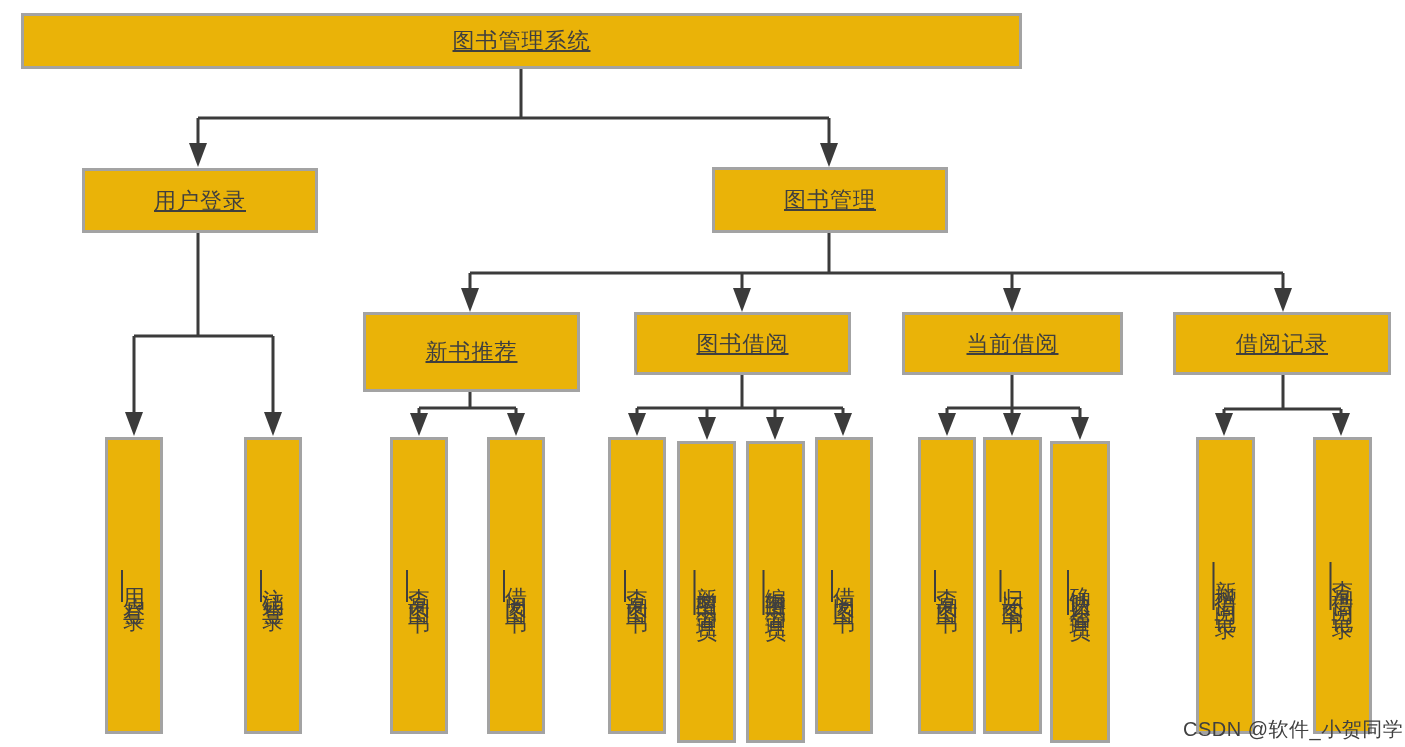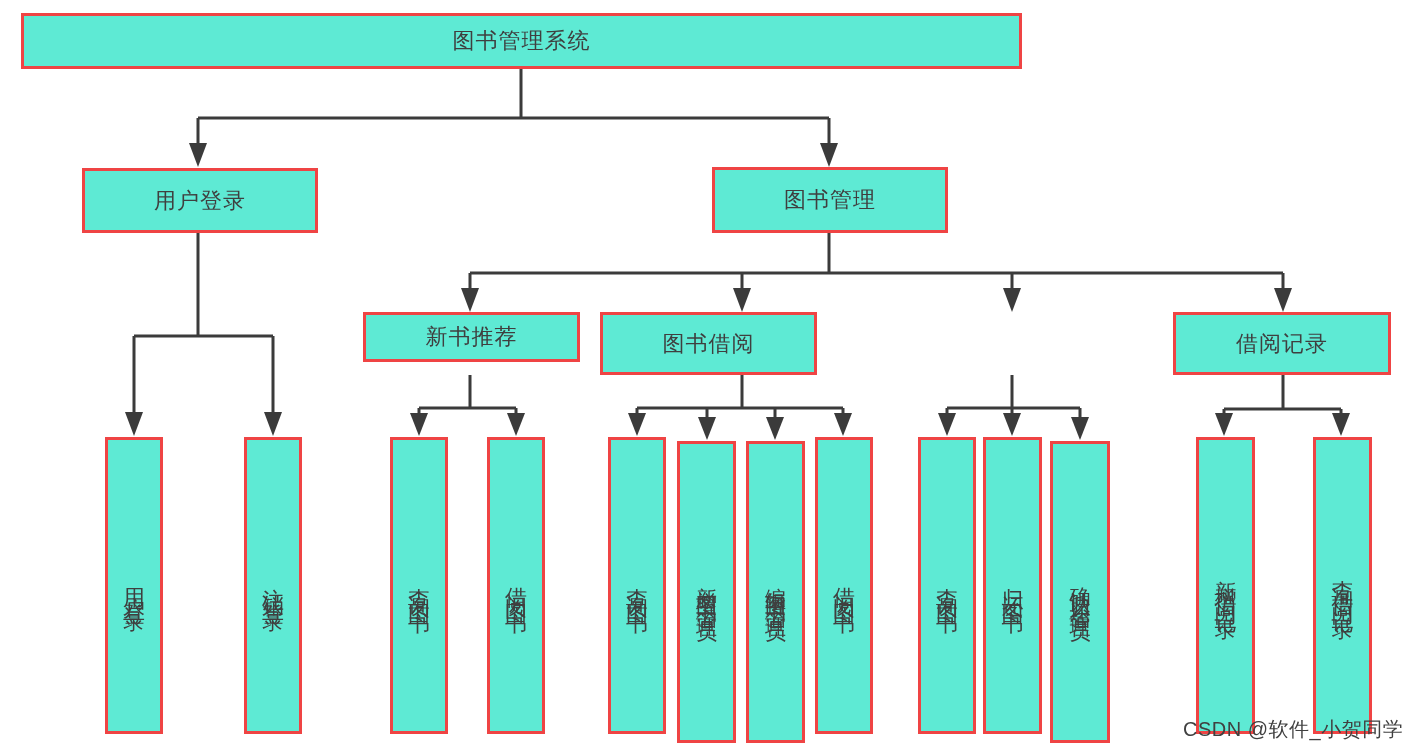--- a/index.html
+++ b/index.html
@@ -7,42 +7,43 @@
     position:relative;
     width:1405px;height:747px;
     background:#ffffff;
     font-family:"Liberation Sans","DejaVu Sans",sans-serif;
     overflow:hidden;
   }
   .wires{position:absolute;left:0;top:0;width:1405px;height:747px;}
   .node{
     position:absolute;
     box-sizing:border-box;
-    border:3px solid #ef4444;
-    background:#5eead4;
+    border:3px solid #a3a3a3;
+    background:#eab308;
     display:flex;align-items:center;justify-content:center;
     color:#3f3f3f;
     font-size:22px;
     letter-spacing:1px;
     white-space:nowrap;
+    text-decoration:underline;
   }
   .vnode{
     writing-mode:vertical-rl;
     text-orientation:upright;
     letter-spacing:8px;
     white-space:normal;
     line-height:52px;
   }
   .vnode.admin{letter-spacing:5px;font-size:21px;}
   
   .n-root{left:21px;top:13px;width:1001px;height:56px;}
   .n-user-login{left:82px;top:168px;width:236px;height:65px;}
   .n-book-mgmt{left:712px;top:167px;width:236px;height:66px;text-align:center;}
-  .n-new-book{left:363px;top:312px;width:217px;height:50px;text-align:right;}
-  .n-book-borrow{left:600px;top:312px;width:217px;height:63px;text-align:right;}
+  .n-new-book{left:363px;top:312px;width:217px;height:80px;text-align:right;}
+  .n-book-borrow{left:634px;top:312px;width:217px;height:63px;text-align:right;}
   .n-current-borrow{left:902px;top:312px;width:221px;height:63px;}
   .n-borrow-record{left:1173px;top:312px;width:218px;height:63px;}
   .n-ul-login{left:105px;top:437px;width:58px;height:297px;}
   .n-ul-logout{left:244px;top:437px;width:58px;height:297px;}
   .n-nb-query{left:390px;top:437px;width:58px;height:297px;}
   .n-nb-borrow{left:487px;top:437px;width:58px;height:297px;}
   .n-bb-query{left:608px;top:437px;width:58px;height:297px;}
   .n-bb-add{left:677px;top:441px;width:59px;height:302px;}
   .n-bb-edit{left:746px;top:441px;width:59px;height:302px;}
   .n-bb-borrow{left:815px;top:437px;width:58px;height:297px;}
@@ -105,20 +106,21 @@
     </g>
   </svg>
 
   <div class="node n-root">图书管理系统</div>
 
   <div class="node n-user-login">用户登录</div>
   <div class="node n-book-mgmt">图书管理</div>
 
   <div class="node n-new-book">新书推荐</div>
   <div class="node n-book-borrow">图书借阅</div>
+  <div class="node n-current-borrow">当前借阅</div>
   <div class="node n-borrow-record">借阅记录</div>
 
   <div class="node vnode n-ul-login">用户登录</div>
   <div class="node vnode n-ul-logout">注销登录</div>
 
   <div class="node vnode n-nb-query">查询图书</div>
   <div class="node vnode n-nb-borrow">借阅图书</div>
 
   <div class="node vnode n-bb-query">查询图书</div>
   <div class="node vnode admin n-bb-add">新增图书（管理员）</div>

